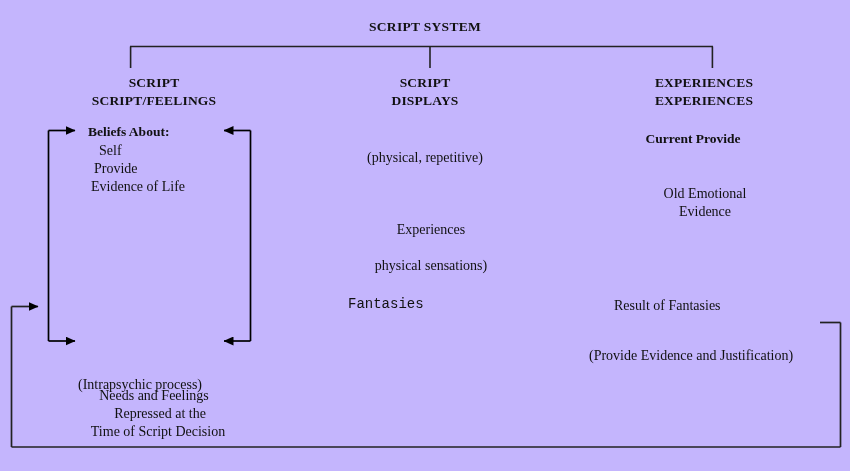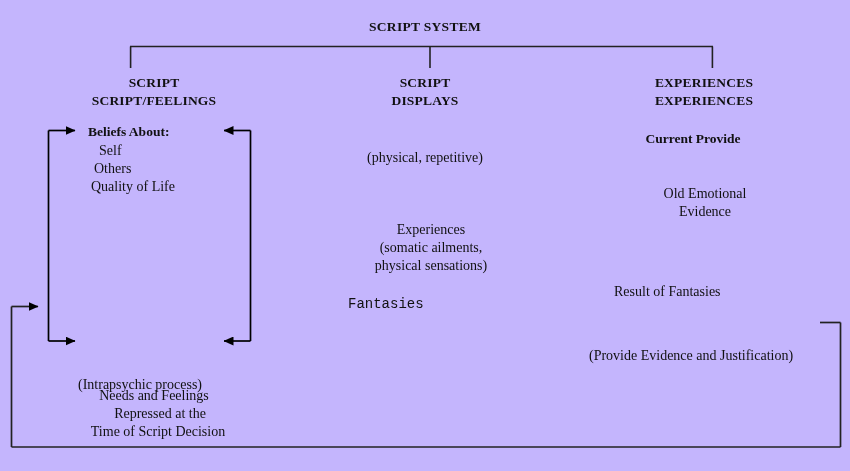--- a/index.html
+++ b/index.html
@@ -107,39 +107,38 @@
   <div class="txt ctr hdr" style="left:154px; top:93px;">SCRIPT/FEELINGS</div>
 
   <div class="txt ctr hdr" style="left:425px; top:75px;">SCRIPT</div>
   <div class="txt ctr hdr" style="left:425px; top:93px;">DISPLAYS</div>
 
   <div class="txt ctr hdr" style="left:704px; top:75px;">EXPERIENCES</div>
   <div class="txt ctr hdr" style="left:704px; top:93px;">EXPERIENCES</div>
 
   <div class="txt sub-bold" style="left:88px; top:124px;">Beliefs About:</div>
   <div class="txt body-txt" style="left:99px; top:143px;">Self</div>
-  <div class="txt body-txt" style="left:94px; top:161px;">Others</div>
-  <div class="txt body-txt" style="left:91px; top:179px;">Quality of Life</div>
+  <div class="txt body-txt" style="left:94px; top:161px;">Provide</div>
+  <div class="txt body-txt" style="left:91px; top:179px;">Evidence of Life</div>
 
   <div class="txt body-txt" style="left:78px; top:332px;margin-top:45px;">(Intrapsychic process)</div>
 
   <div class="txt ctr body-txt" style="left:154px; top:388px;">Needs and Feelings</div>
   <div class="txt ctr body-txt" style="left:160px; top:406px;">Repressed at the</div>
   <div class="txt ctr body-txt" style="left:158px; top:424px;">Time of Script Decision</div>
 
   <div class="txt ctr body-txt" style="left:425px; top:150px;">(physical, repetitive)</div>
 
   <div class="txt ctr body-txt" style="left:431px; top:222px;">Experiences</div>
-  <div class="txt ctr body-txt" style="left:431px; top:240px;">(somatic ailments,</div>
   <div class="txt ctr body-txt" style="left:431px; top:258px;">physical sensations)</div>
 
   <div class="txt body-txt" style="left:348px; top:296px;font-family:Liberation Mono, monospace;">Fantasies</div>
 
   <div class="txt ctr sub-bold" style="left:693px; top:131px;">Current Provide</div>
 
   <div class="txt ctr body-txt" style="left:705px; top:186px;">Old Emotional</div>
   <div class="txt ctr body-txt" style="left:705px; top:204px;">Evidence</div>
 
-  <div class="txt body-txt" style="left:614px; top:284px;">Result of Fantasies</div>
+  <div class="txt body-txt" style="left:614px; top:298px;">Result of Fantasies</div>
 
   <div class="txt body-txt" style="left:589px; top:348px;">(Provide Evidence and Justification)</div>
 
 </div>
 
 </body></html>

